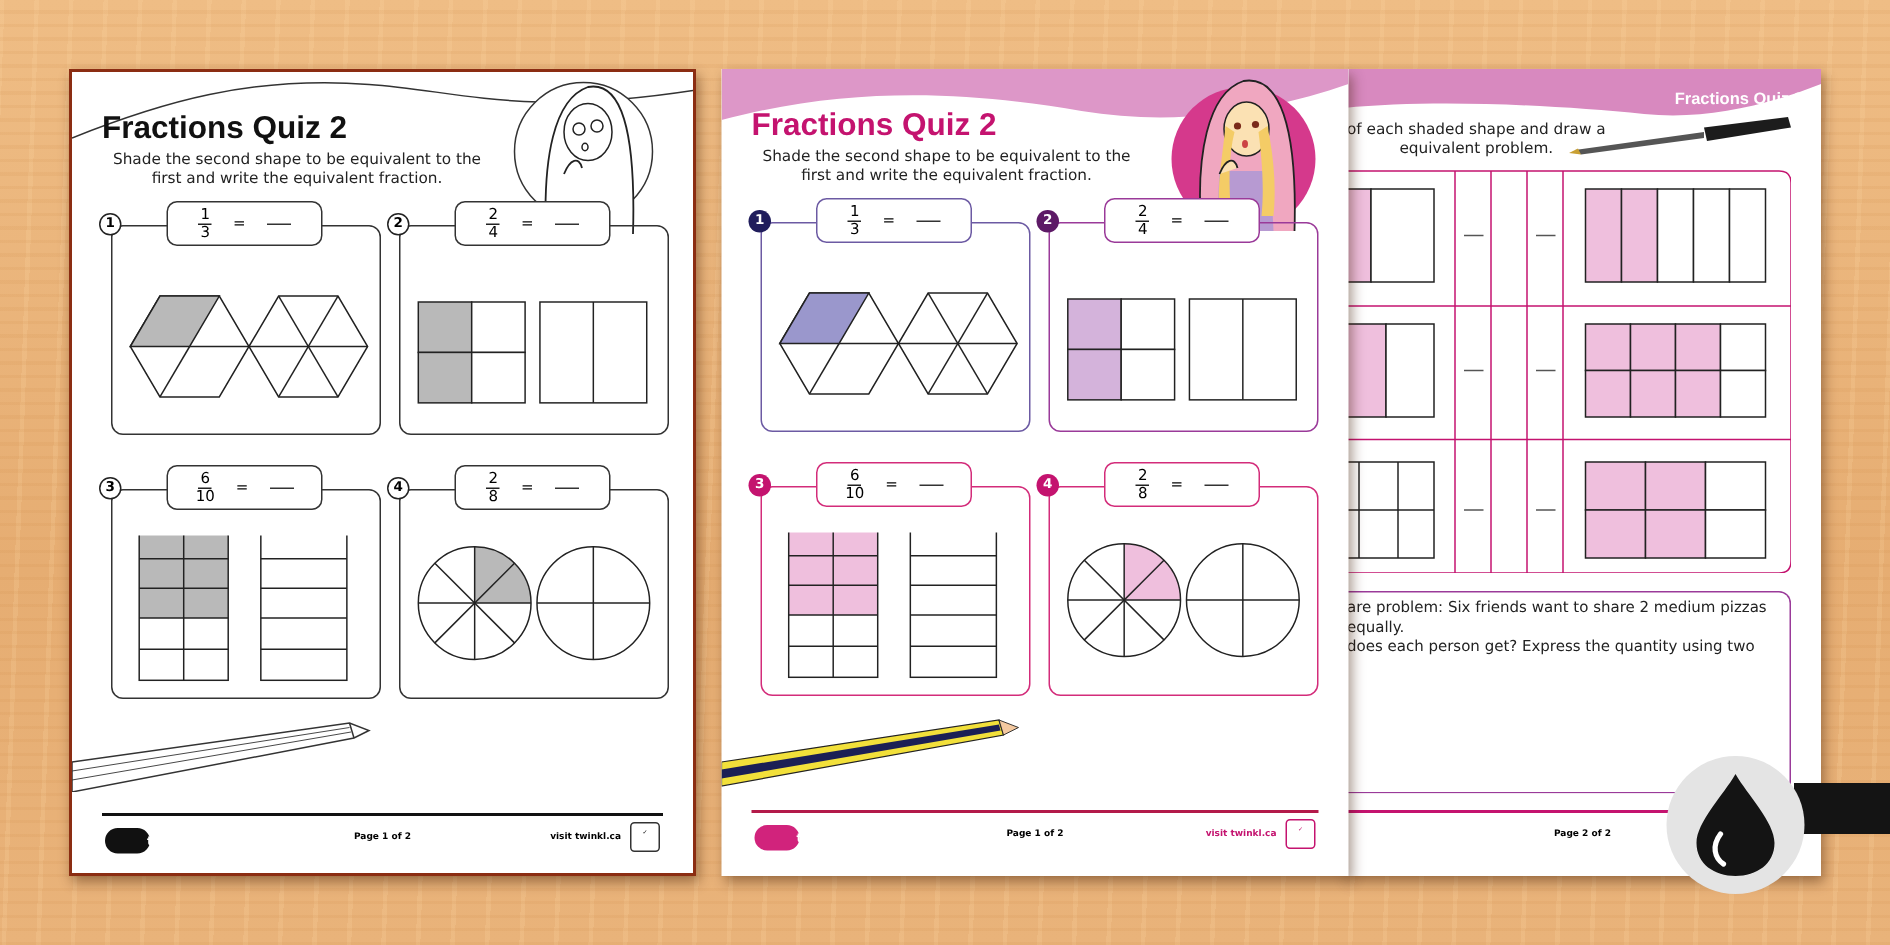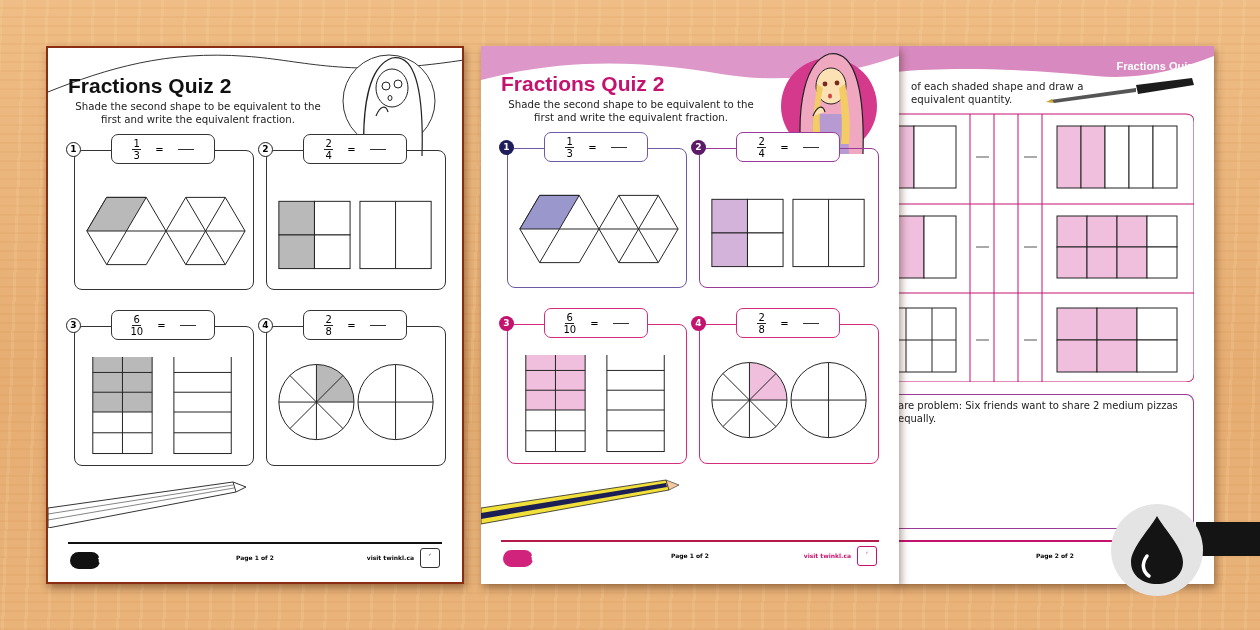--- a/index.html
+++ b/index.html
@@ -80,21 +80,21 @@
   .badge {
     position: absolute; right: 22px; top: 500px; width: 20px; height: 20px;
     border: 1px solid #333; border-radius: 3px; font-size: 4px; text-align: center; padding-top: 3px;
   }
   #page2 .badge { border-color: #c4136f; color: #c4136f; }
 
   .pencil { position: absolute; left: 0; top: 430px; width: 230px; height: 50px; }
 
   
   .p3-title { position: absolute; right: 12px; top: 14px; font-size: 11px; font-weight: bold; color: #fff; font-family: "Liberation Sans", sans-serif; }
-  .p3-instr { position: absolute; left: 15px; top: 34px; font-size: 10.2px; line-height: 13px; color: #222; }
+  .p3-instr { position: absolute; left: 2px; top: 34px; font-size: 10.2px; line-height: 13px; color: #222; text-align: center; }
   .p3-grid { position: absolute; left: 0; top: 66px; width: 298px; height: 270px; }
   .p3-problem {
     position: absolute; left: 0; top: 348px; width: 298px; height: 135px;
     border: 1.4px solid #9a3a99; border-left: none; border-radius: 0 8px 8px 0;
   }
   .p3-problem-text { position: absolute; left: 2px; top: 4px; width: 290px; font-size: 10px; line-height: 13px; color: #222; }
 
   .ink-tab { position: absolute; left: 1196px; top: 522px; width: 64px; height: 34px; background: #141414; z-index: 5; }
   .ink-circle {
     position: absolute; left: 1111px; top: 504px; width: 92px; height: 92px; border-radius: 50%;
@@ -229,21 +229,21 @@
   <div class="badge">✓</div>
 </div>
 
 <div class="page" id="page3">
   <svg class="wave" viewBox="0 0 318 80">
     <path d="M0 0 L318 0 L318 10 C280 25 240 34 200 30 C140 24 60 20 0 26 Z" fill="#d889bf"></path>
   </svg>
   <div class="p3-title">Fractions Quiz 2</div>
   <div class="p3-instr">
     <div>of each shaded shape and draw a</div>
-    <div>equivalent quantity.</div>
+    <div>equivalent problem.</div>
   </div>
   <svg style="position:absolute; left:150px; top:30px; width:150px; height:30px;" viewBox="0 0 150 30">
     <polygon points="4,24 90,12 90,16 8,27" fill="#555"></polygon>
     <polygon points="90,9 146,2 148,9 92,18" fill="#1c1c1c"></polygon>
     <polygon points="0,26 6,23 8,27" fill="#c9a033"></polygon>
   </svg>
   <svg class="p3-grid" viewBox="0 0 298 270">
     <g fill="none" stroke="#c4136f" stroke-width="1">
       <path d="M0 2 L290 2 Q298 2 298 10 L298 262 Q298 270 290 270 L0 270"></path>
       <line x1="0" y1="92" x2="298" y2="92"></line>
@@ -287,20 +287,21 @@
         <rect x="201" y="196" width="40" height="32" fill="#efbfdd"></rect>
         <rect x="241" y="196" width="40" height="32" fill="#fff"></rect>
       <rect x="161" y="228" width="40" height="32" fill="#efbfdd"></rect>
         <rect x="201" y="228" width="40" height="32" fill="#efbfdd"></rect>
         <rect x="241" y="228" width="40" height="32" fill="#fff"></rect>
     </g>
   </svg>
   <div class="p3-problem">
     <div class="p3-problem-text">
       <div>are problem: Six friends want to share 2 medium pizzas equally.</div>
+      <div>does each person get? Express the quantity using two</div>
     </div>
   </div>
   <div class="footer-line"></div>
   <div class="page-num" style="left:0; right:0; text-align:center;">Page 2 of 2</div>
 </div>
 
 <div class="page" id="page2">
   <svg class="wave" viewBox="0 0 418 80">
     <path d="M0 0 L418 0 L418 10 C360 30 300 38 240 28 C170 16 90 10 0 34 Z" fill="#dd97c8"></path>
   </svg>

